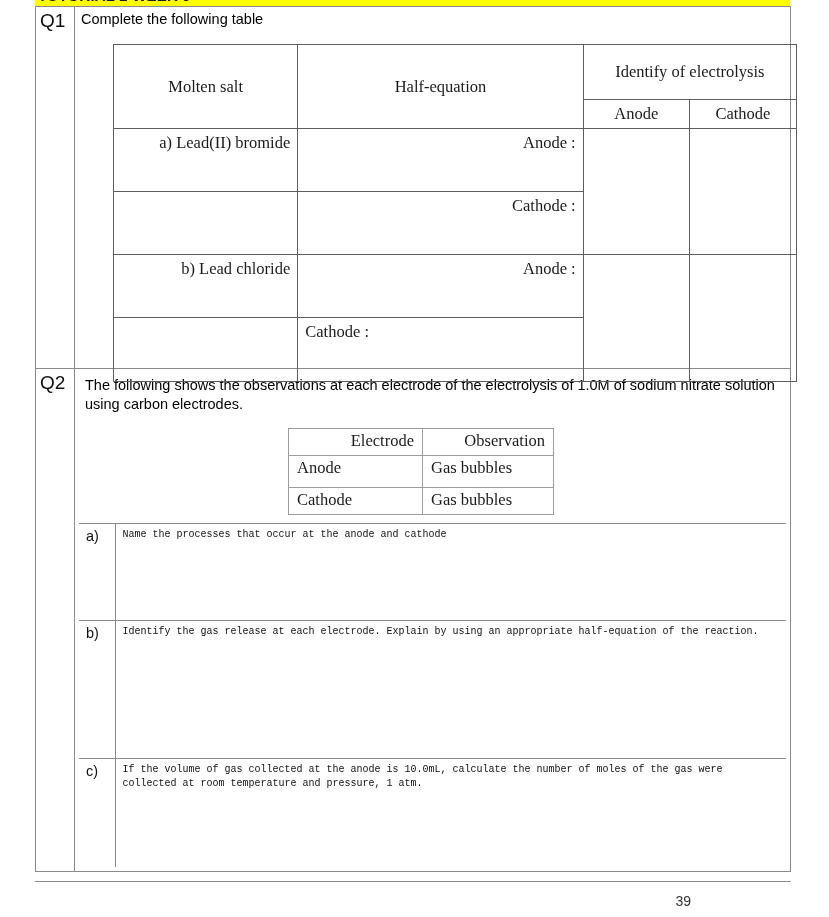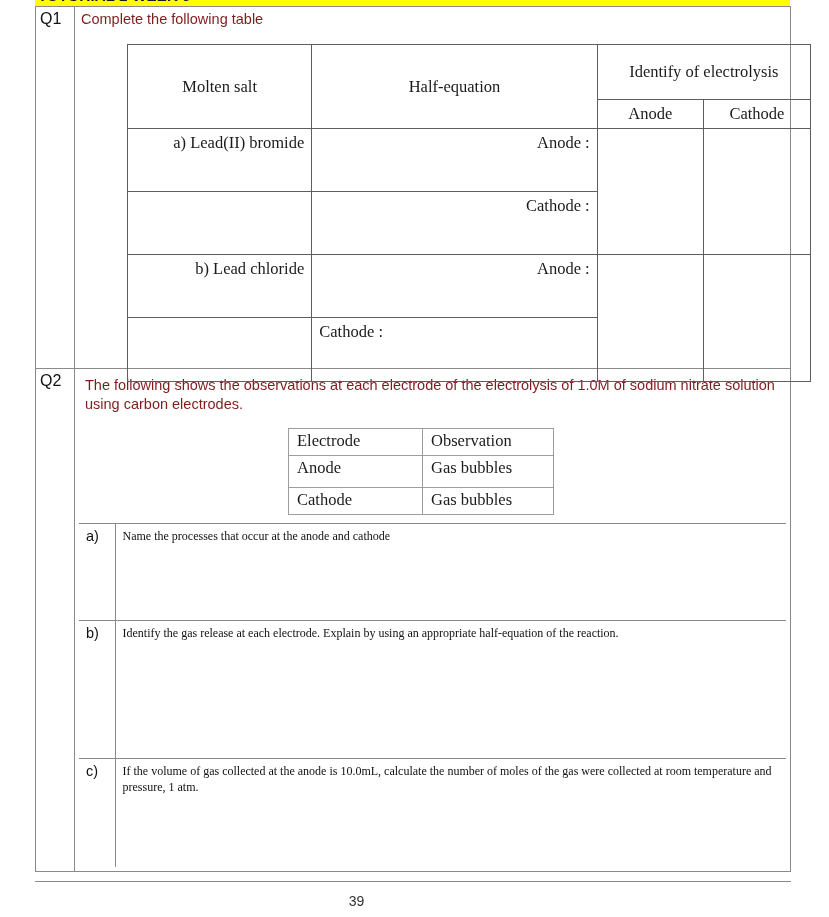--- a/index.html
+++ b/index.html
@@ -53,45 +53,45 @@
     table-layout: fixed;
   }
   .sheet > tbody > tr > td {
     border: 1px solid #8a8a8a;
     vertical-align: top;
     padding: 0;
   }
   .qnum {
     width: 34px;
     text-align: left;
-    font-size: 16px;
+    font-size: 19px;
     padding: 3px 0 0 4px !important;
     font-family: "Liberation Sans", sans-serif;
     color: #111;
   }
   .qbody {
     padding: 3px 6px 6px 6px !important;
   }
 
   .prompt {
     font-size: 14.5px;
     line-height: 1.32;
-    color: #7f1d1d;
+    color: #000000;
     margin: 0;
     font-family: "Liberation Sans", sans-serif;
   }
 
   
   .q1wrap {
     height: 352px;
     position: relative;
   }
   .q1table {
     position: absolute;
-    left: 46px;
+    left: 32px;
     top: 34px;
     width: 684px;
     border-collapse: collapse;
     table-layout: fixed;
     font-family: "Liberation Serif", serif;
     font-size: 16.5px;
     color: #1b1b1b;
     border-radius: 23px;
   }
   .q1table td, .q1table th {
@@ -124,21 +124,21 @@
     font-size: 16.5px;
     color: #1b1b1b;
   }
   .obs-table td {
     border: 1px solid #9d9d9d;
     padding: 2px 8px;
     vertical-align: top;
   }
   .obs-c1 { width: 134px; }
   .obs-c2 { width: 131px; }
-  .obs-r1 td { height: 22px; }
+  .obs-r1 td { height: 22px; text-align: right; }
   .obs-r2 td { height: 27px; }
   .obs-r3 td { height: 22px; }
 
   
   .subtable {
     width: 100%;
     border-collapse: collapse;
     table-layout: fixed;
     margin: 0;
     border-top: 1px solid #8a8a8a;
@@ -150,47 +150,46 @@
     padding: 4px 7px;
   }
   .subtable tr td:last-child { border-right: none; }
   .subtable tr:last-child td { border-bottom: none; }
   .sublabel {
     width: 36px;
     font-size: 14.5px;
     font-family: "Liberation Sans", sans-serif;
   }
   .subtext {
-    font-size: 12px;
+    font-size: 10px;
     line-height: 1.35;
-    font-family: Liberation Serif, serif;
+    font-family: Liberation Mono, monospace;
   }
   .sub-a td { height: 88px; }
   .sub-b td { height: 129px; }
   .sub-c td { height: 100px; }
 
   
   .footer-rule {
     position: absolute;
     left: 35px;
     top: 881px;
     width: 756px;
     height: 1px;
     background: #8a8a8a;
   }
   .pageno {
     position: absolute;
     left: 0;
     top: 893px;
     width: 691px;
-    text-align: center;
+    text-align: right;
     font-size: 14px;
     color: #333;
     font-family: "Liberation Sans", sans-serif;
-    padding-left: 11px;
   }
 </style>
 </head>
 <body>
 
 <div class="banner-clip">
   <div class="banner-inner">TUTORIAL 2 WEEK 9</div>
 </div>
 
 <table class="sheet">

